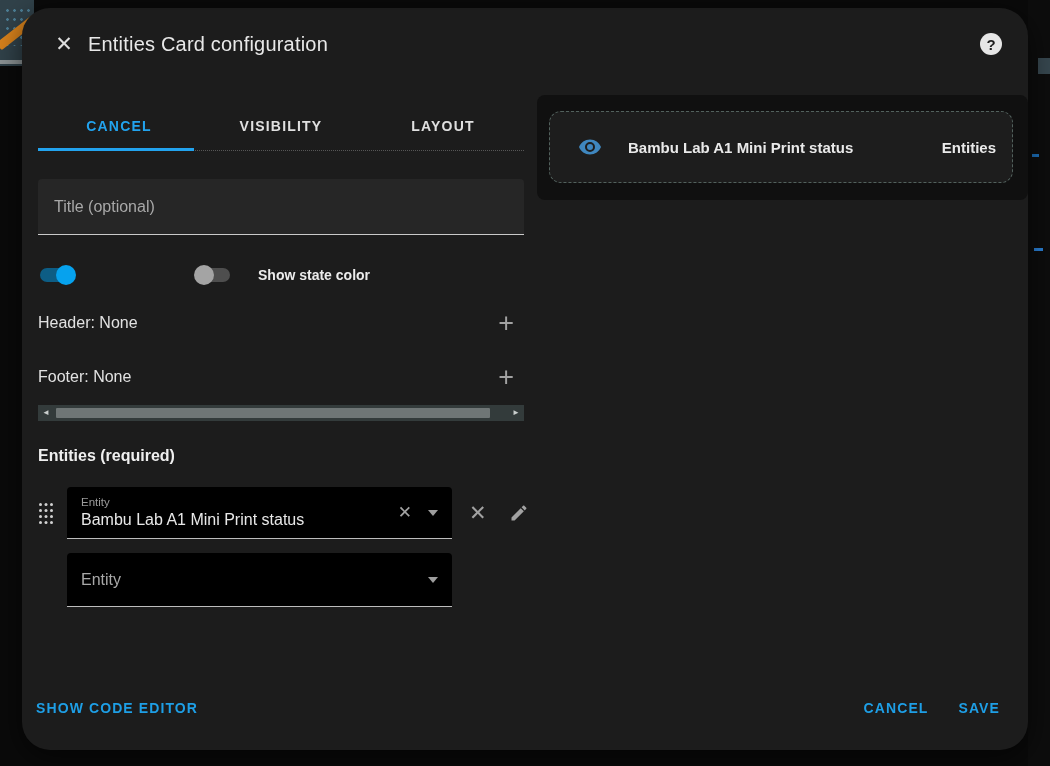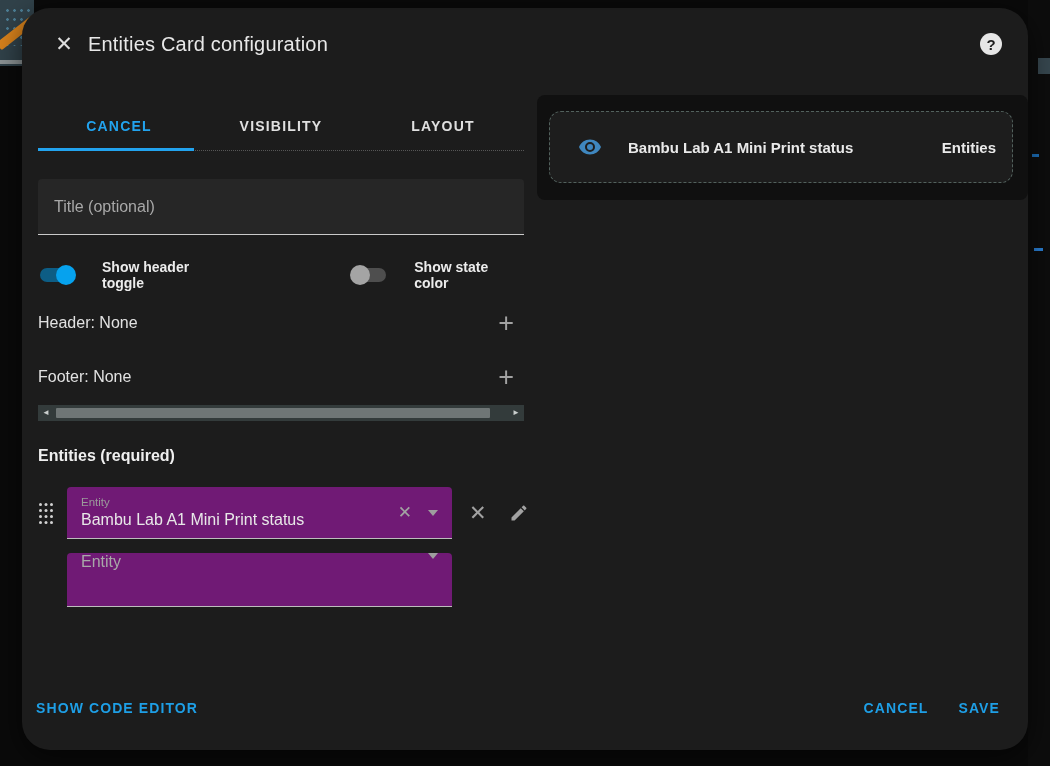--- a/index.html
+++ b/index.html
@@ -84,22 +84,22 @@
 
   .hscroll { display:flex; align-items:center; height:16px; background:#333b3b; margin-top:8px; padding:0 4px; }
   .hs-arrow { color:#c9cecd; font-size:8px; line-height:1; cursor:pointer; }
   .hs-thumb { height:10px; background:#6f7676; border-radius:1px; flex:1; margin:0 22px 0 6px; cursor:grab; }
 
   .entities-heading { color:#efefef; font-size:16px; font-weight:bold; margin-top:26px; }
 
   .entity-row { display:flex; align-items:center; margin-top:22px; }
   .drag-handle { margin-right:13px; cursor:grab; display:flex; }
   .combo {
-    flex:0 0 385px; height:52px; background:#701a75; border-radius:4px 4px 0 0;
-    border-bottom:1px solid #bdbdbd; display:flex; padding:0 14px; cursor:pointer;gap:10px;
+    flex:0 0 385px; height:52px; background:#000000; border-radius:4px 4px 0 0;
+    border-bottom:1px solid #bdbdbd; display:flex; align-items:center; padding:0 14px; cursor:pointer;gap:10px;
   }
   .combo-texts { display:flex; flex-direction:column; justify-content:center; }
   .combo-label { color:#9b9b9b; font-size:11.5px; margin-bottom:3px; }
   .combo-value { color:#e8e8e8; font-size:16px; }
   .combo-icons { margin-left:auto; display:flex; align-items:center; gap:16px; }
   .small-x { color:#a2a2a2; font-size:17px; cursor:pointer; }
   .row-actions { display:flex; align-items:center; gap:22px; margin-left:17px; }
   .big-x { color:#a2a2a2; font-size:21px; cursor:pointer; }
   .pencil-icon { cursor:pointer; display:flex; }
 
@@ -159,21 +159,20 @@
     <div class="field mt28">
       <span class="field-label">Title (optional)</span>
     </div>
 
 
     <div class="toggles-row">
       <span class="switch on">
         <span class="track"></span>
         <span class="thumb"></span>
       </span>
-      <span class="toggle-label">Show header toggle</span>
       <span class="toggle-gap"></span>
       <span class="switch off">
         <span class="track"></span>
         <span class="thumb"></span>
       </span>
       <span class="toggle-label">Show state color</span>
     </div>
 
     <div class="addable-row">
       <span class="addable-label">Header: None</span>

